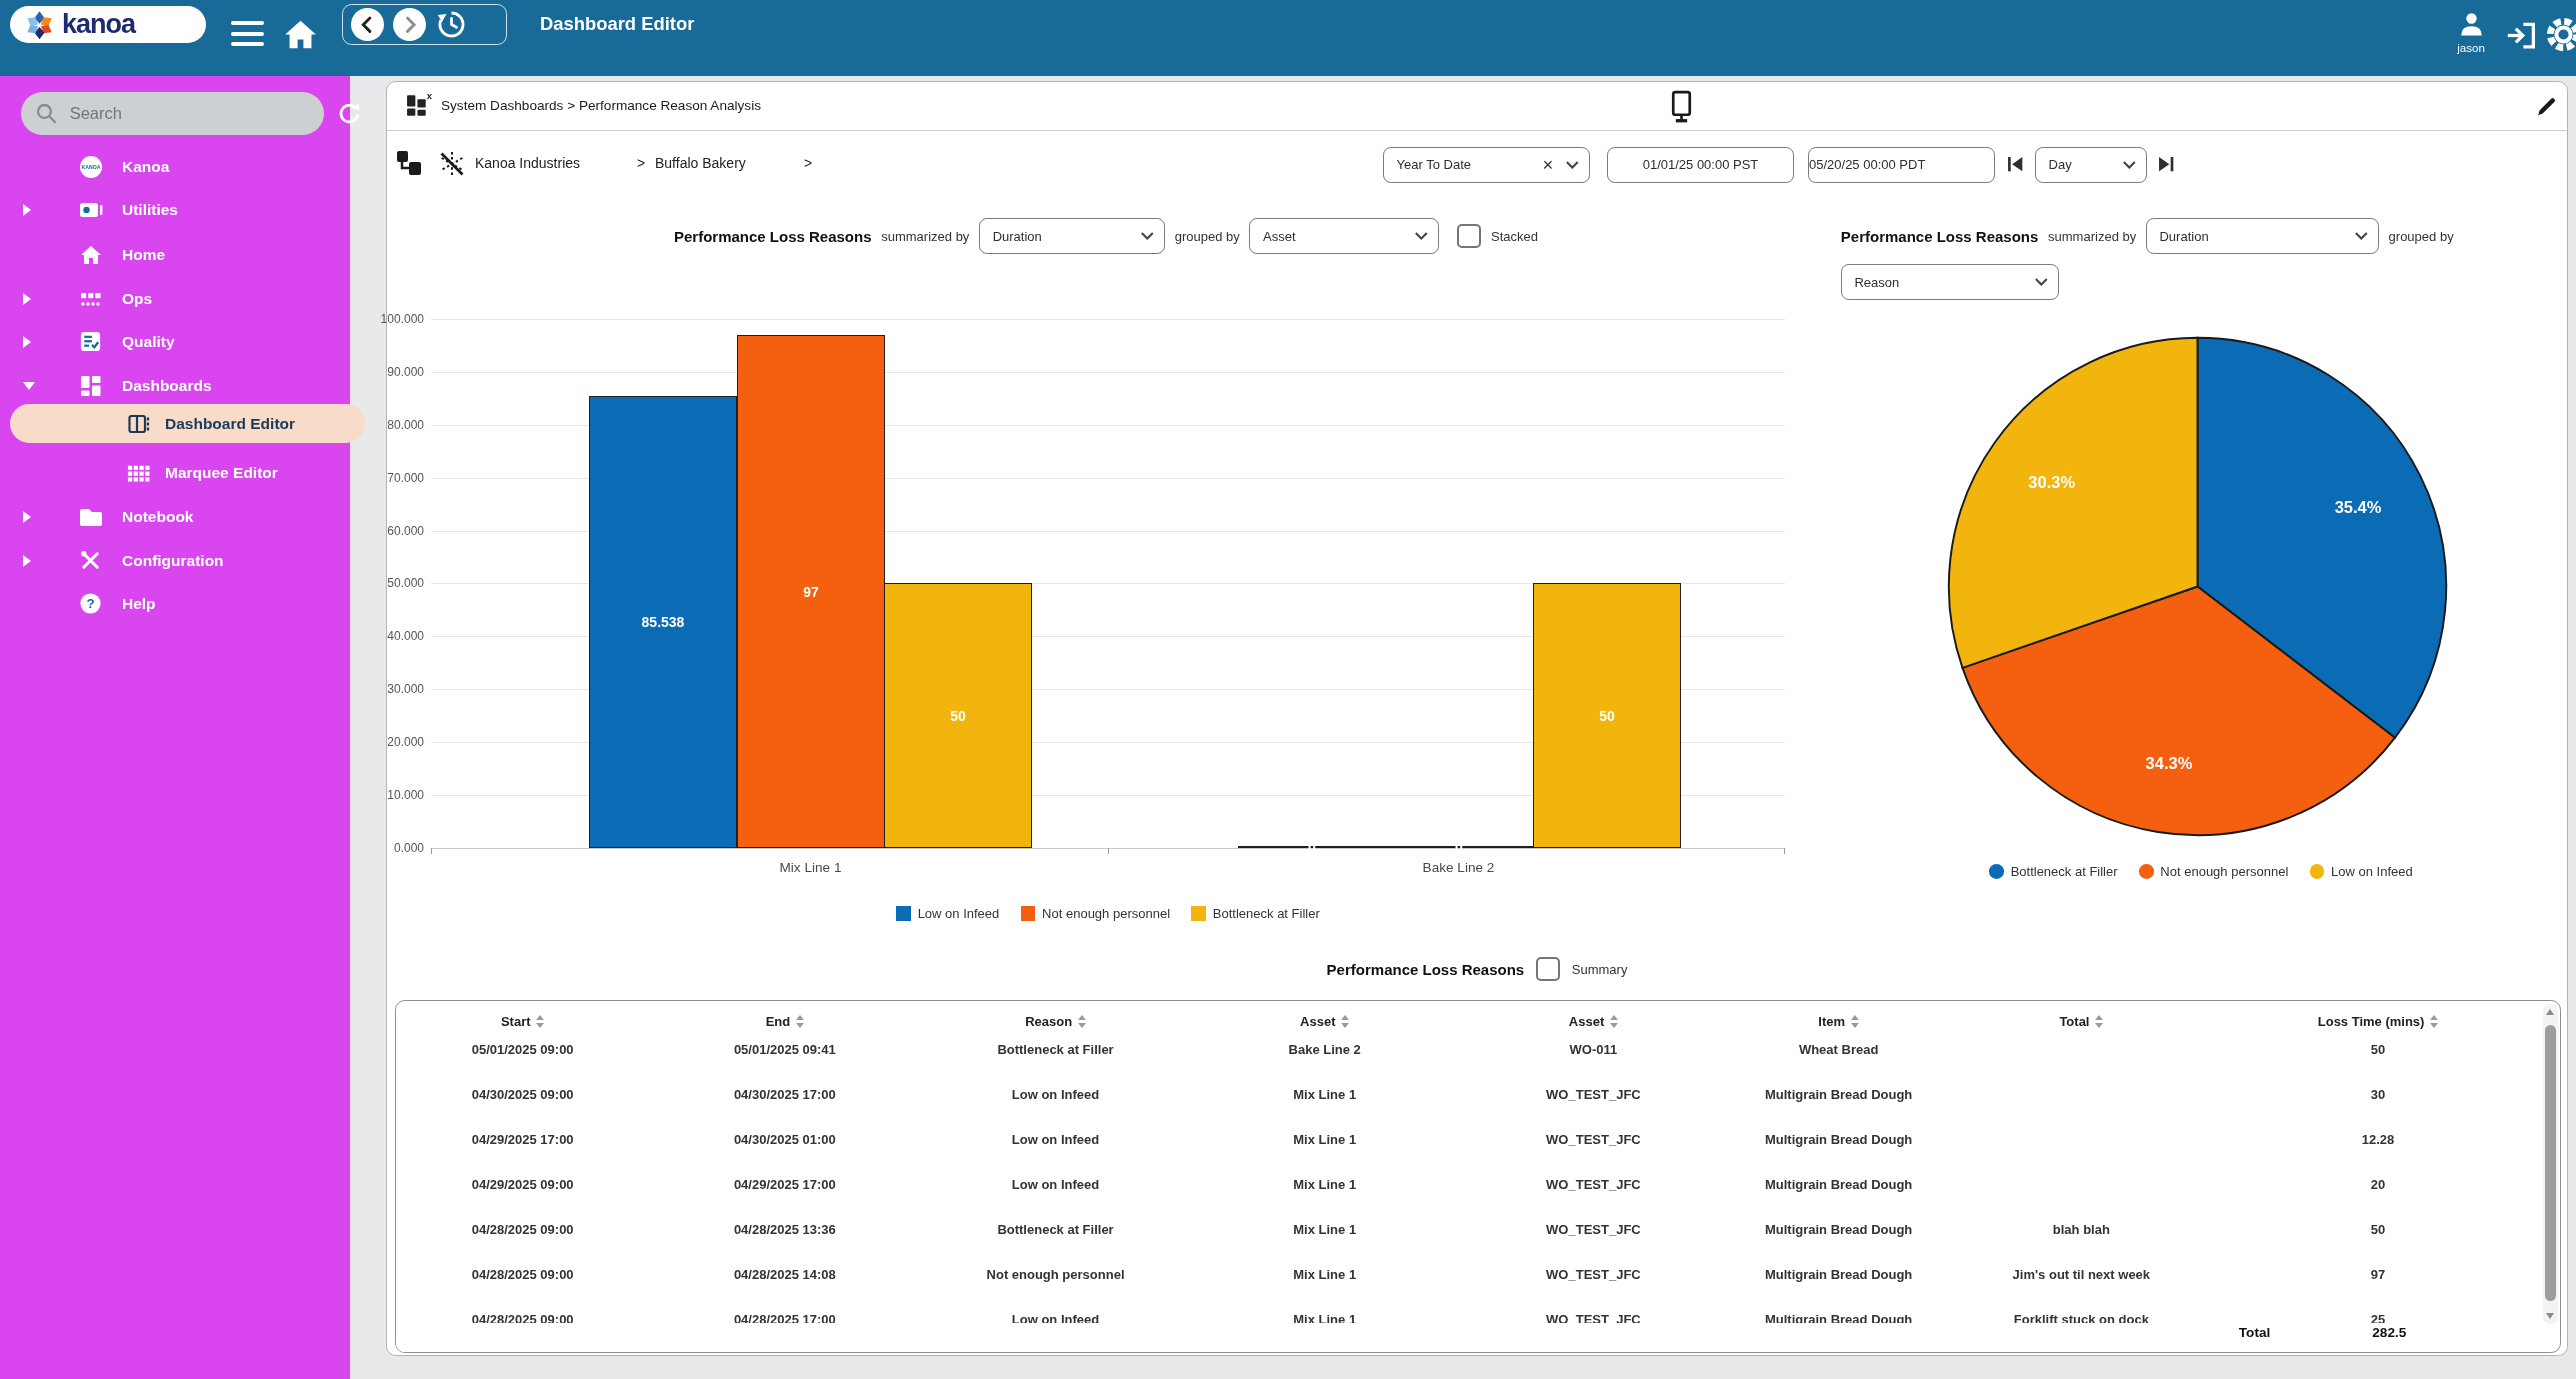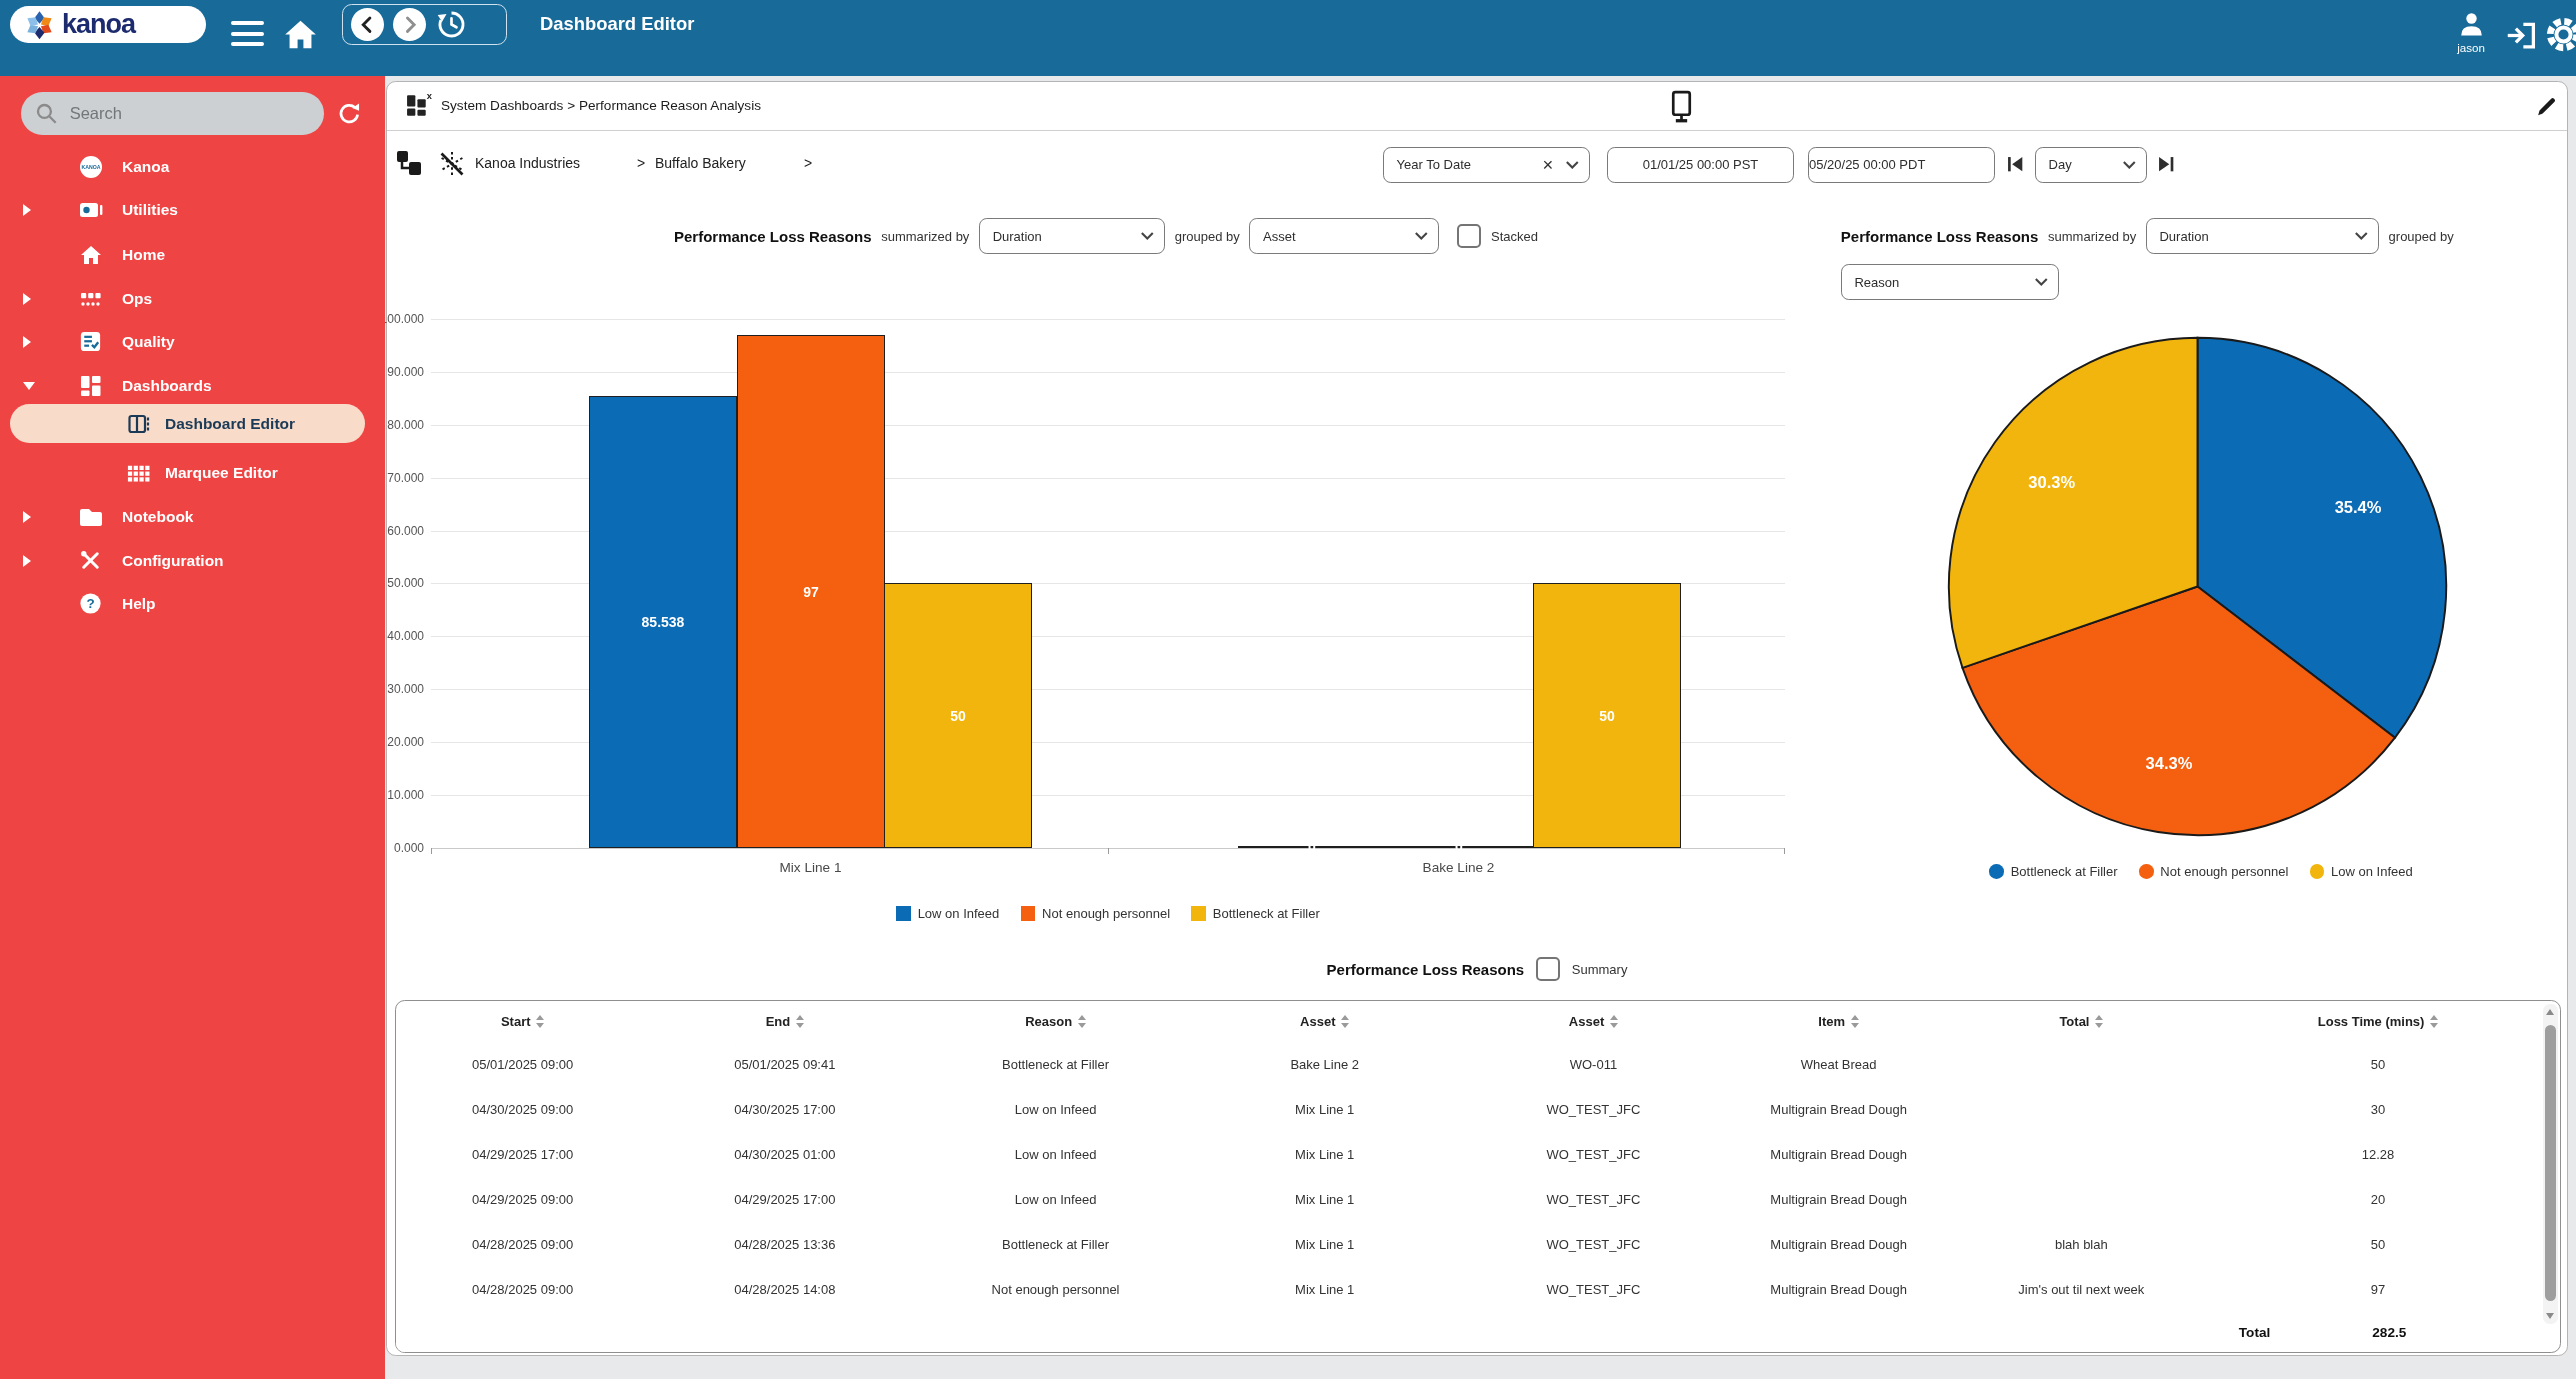--- a/index.html
+++ b/index.html
@@ -13,21 +13,21 @@
   .hamburger div{height:3.9px;background:#fff;border-radius:1.9px;}
   #tb-home{position:absolute;left:283px;top:16.5px;}
   #nav-group{position:absolute;left:342px;top:3.9px;width:165px;height:41px;border:1.6px solid #cfe2ee;border-radius:9.7px;display:flex;align-items:center;gap:9.7px;padding:0 7.8px;box-sizing:border-box;}
   .navcirc{width:33px;height:33px;background:#fff;border-radius:50%;display:flex;align-items:center;justify-content:center;}
   #page-title{position:absolute;left:540px;top:0;height:47px;line-height:47px;color:#fff;font-size:18.4px;font-weight:bold;}
   #user-block{position:absolute;left:2442px;top:9.7px;width:58px;text-align:center;}
   #user-name{color:#fff;font-size:11.6px;margin-top:-1.9px;}
   #login-btn{position:absolute;left:2504px;top:17.5px;}
   #gear-btn{position:absolute;left:2545px;top:15.5px;}
   
-  #sidebar{position:absolute;left:0;top:0;width:385px;height:1379px;background:#ef4444;z-index:4;}
+  #sidebar{position:absolute;left:0;top:0;width:350px;height:1379px;background:#d946ef;z-index:4;}
   #search-pill{position:absolute;left:21.4px;top:92px;width:303px;height:43px;background:#cdd0d3;border-radius:21.4px;display:flex;align-items:center;padding:0 13.6px;box-sizing:border-box;gap:9.7px;}
   #search-pill input{border:none;background:transparent;outline:none;font-size:16.5px;color:#444;width:233px;font-family:"Liberation Sans",sans-serif;}
   #search-pill input::placeholder{color:#737678;}
   #sb-refresh{position:absolute;left:336px;top:100px;}
   .sb-row{position:absolute;left:0;width:379px;height:35px;display:flex;align-items:center;color:#fff;font-size:15.5px;font-weight:bold;cursor:pointer;}
   .sb-caret{position:absolute;left:23px;width:0;height:0;}
   .caret-r{border-left:8.7px solid #fff;border-top:6.3px solid transparent;border-bottom:6.3px solid transparent;}
   .caret-d{border-top:8.7px solid #fff;border-left:6.3px solid transparent;border-right:6.3px solid transparent;}
   .sb-icon{position:absolute;left:74px;width:33px;display:flex;justify-content:center;}
   .sb-label{position:absolute;left:122px;}
@@ -69,21 +69,21 @@
   
   #table-title-row{position:absolute;left:0;top:875px;width:2180px;display:flex;justify-content:center;align-items:center;gap:11.6px;}
   #table-card{position:absolute;left:7.8px;top:918px;width:2166px;height:353px;background:#fff;border:1.4px solid #8f8f8f;border-radius:9.7px;box-sizing:border-box;overflow:hidden;}
   #table-head{position:absolute;left:0;top:0;right:17.5px;height:41px;display:flex;align-items:center;}
   .th{display:flex;align-items:center;justify-content:center;gap:5.8px;font-size:13px;font-weight:bold;color:#222;cursor:pointer;}
   .sort{display:inline-flex;flex-direction:column;gap:2.4px;}
   .sort i{display:block;width:0;height:0;border-left:4.9px solid transparent;border-right:4.9px solid transparent;}
   .sort .up{border-bottom:5.8px solid #9a9a9a;}
   .sort .dn{border-top:5.8px solid #9a9a9a;}
   #table-body{position:absolute;left:0;top:41px;right:17.5px;height:287px;overflow:hidden;}
-  .tr{display:flex;height:45px;align-items:center;cursor:pointer;}
+  .tr{display:flex;height:45px;cursor:pointer;font-weight:bold;}
   .td{font-size:13px;color:#333;text-align:center;overflow:hidden;white-space:nowrap;}
   #table-foot{position:absolute;left:0;bottom:0;right:17.5px;height:29px;background:#fff;}
   #total-label{position:absolute;right:272px;top:1.9px;font-size:13.6px;font-weight:bold;color:#111;}
   #total-value{position:absolute;right:136px;top:1.9px;font-size:13.6px;font-weight:bold;color:#111;}
   
   #v-scroll{position:absolute;right:1.9px;top:2.9px;width:14.6px;height:320px;background:#f3f3f3;border-radius:6.8px;}
   .sc-arrow{position:absolute;left:2.9px;width:0;height:0;border-left:4.4px solid transparent;border-right:4.4px solid transparent;cursor:pointer;}
   #sc-up{top:4.9px;border-bottom:6.8px solid #8a8a8a;}
   #sc-dn{bottom:4.9px;border-top:6.8px solid #8a8a8a;}
   #sc-thumb{position:absolute;left:1.5px;top:21.4px;width:11.6px;height:276px;background:#9e9e9e;border-radius:5.8px;cursor:grab;}

